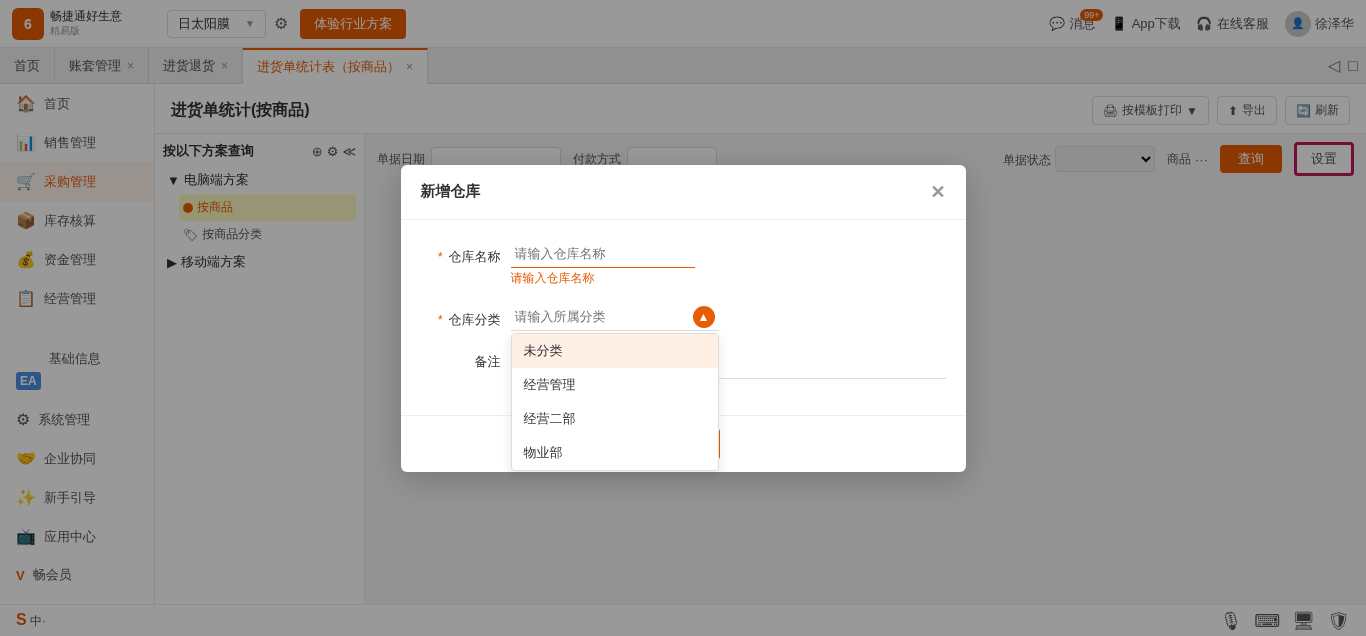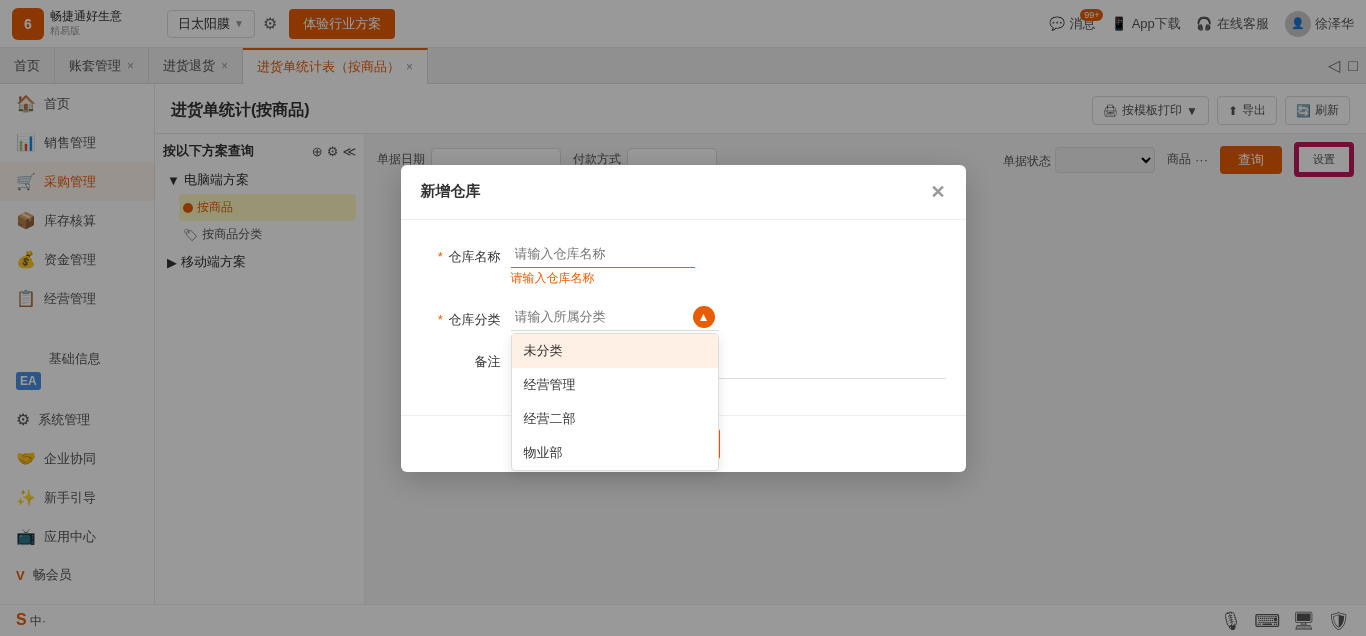--- a/index.html
+++ b/index.html
@@ -25,21 +25,21 @@
     .logo-icon {
       width: 32px; height: 32px;
       background: #e85d04;
       border-radius: 6px;
       display: flex; align-items: center; justify-content: center;
       color: white; font-weight: bold; font-size: 14px;
     }
     .logo-text { font-size: 12px; color: #333; line-height: 1.3; }
     .logo-badge { font-size: 10px; color: #999; }
     .nav-selector {
-      display: flex; align-items: center; gap: 4px;
+      display: flex; align-items: center; gap: 15px;
       border: 1px solid #ddd; border-radius: 4px;
       padding: 4px 10px; cursor: pointer; color: #333; font-size: 13px;
     }
     .nav-selector .arrow { color: #999; font-size: 10px; }
     .nav-gear { margin-left: 8px; color: #666; cursor: pointer; font-size: 16px; }
     .trial-btn {
       background: #e85d04; color: white; border: none;
       padding: 6px 14px; border-radius: 4px; cursor: pointer; font-size: 13px;
       margin-left: 12px;
     }
@@ -293,22 +293,22 @@
     }
     .field-select {
       border: 1px solid #ddd; border-radius: 4px;
       padding: 4px 8px; font-size: 12px; width: 120px;
     }
     .btn-query {
       background: #e85d04; color: white; border: none;
       padding: 5px 18px; border-radius: 4px; cursor: pointer; font-size: 13px;
     }
     .btn-set {
-      background: #fff; color: #555; border: 5px solid #be185d;
-      padding: 5px 14px; border-radius: 4px; cursor: pointer; font-size: 11px;
+      background: #fff; color: #555; border: 3px solid #be185d;
+      padding: 5px 14px; border-radius: 4px; cursor: pointer; font-size: 13px;
     }
   </style>
 </head>
 <body>
 
 <div class="top-nav">
   <div class="logo-area">
     <div class="logo-icon">
       <span>6</span>
     </div>

